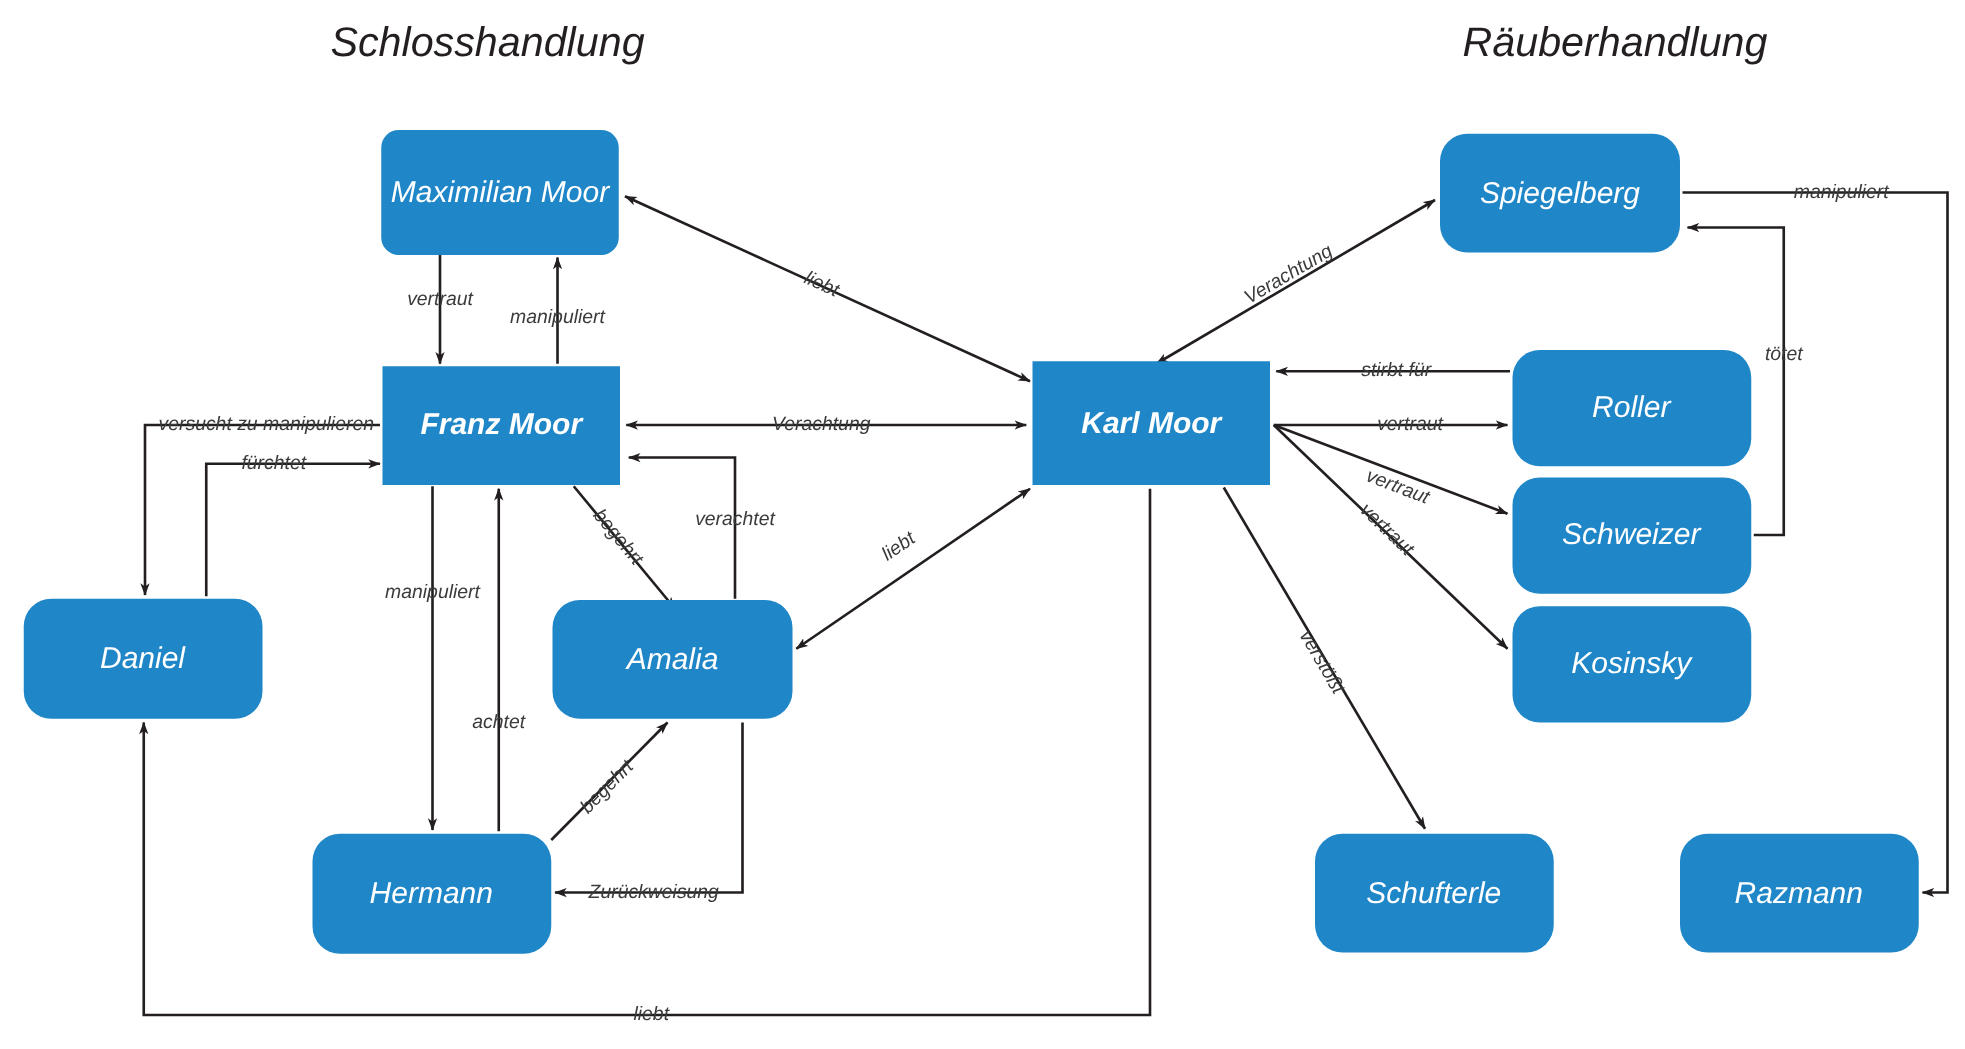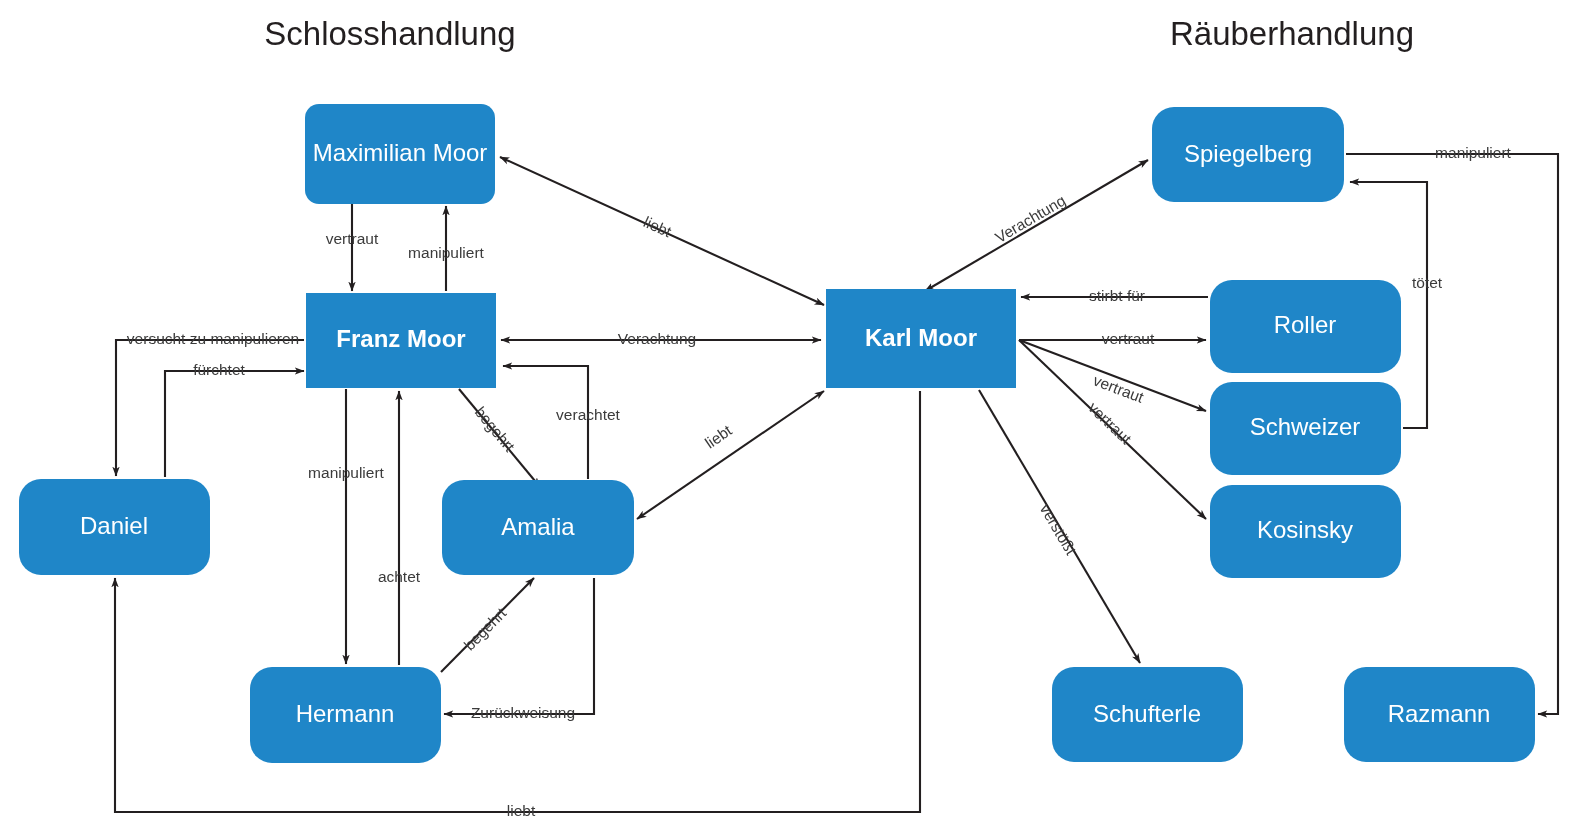--- a/index.html
+++ b/index.html
@@ -1,21 +1,21 @@
 <!DOCTYPE html>
 <html><head>
 <meta charset="utf-8">
 <style>
   html,body{margin:0;padding:0;}
   body{
     width:1572px;height:839px;background:#ffffff;
     font-family:"Liberation Sans","DejaVu Sans",sans-serif;
     overflow:hidden;
   }
-  #stage{position:relative;width:1572px;height:659px;}
+  #stage{position:relative;width:1572px;height:659px;font-style:italic;}
   svg{position:absolute;top:0;left:0;width:1572px;height:839px;}
   .hdr{
     fill:#231f20;font-size:33px;font-family:"Liberation Sans","DejaVu Sans",sans-serif;
     text-anchor:middle;
   }
   .node rect{fill:#1f86c8;}
   .node text{
     fill:#ffffff;font-size:24px;text-anchor:middle;
     font-family:"Liberation Sans","DejaVu Sans",sans-serif;
     dominant-baseline:middle;

